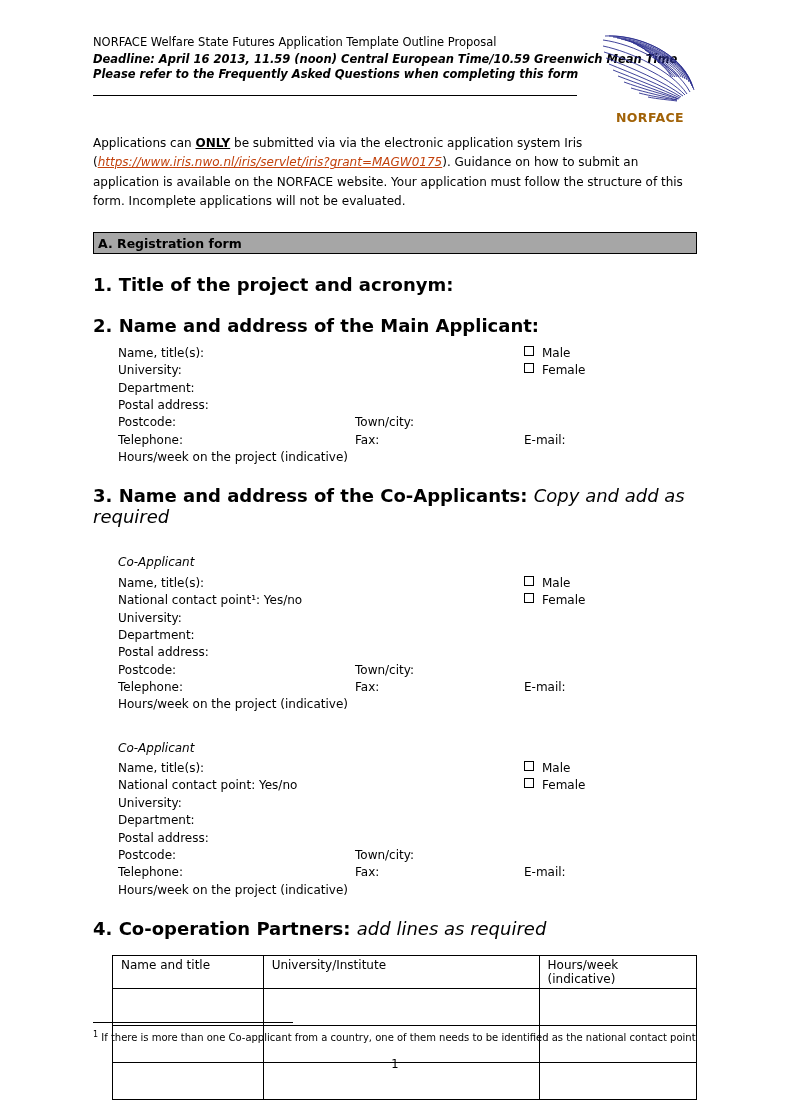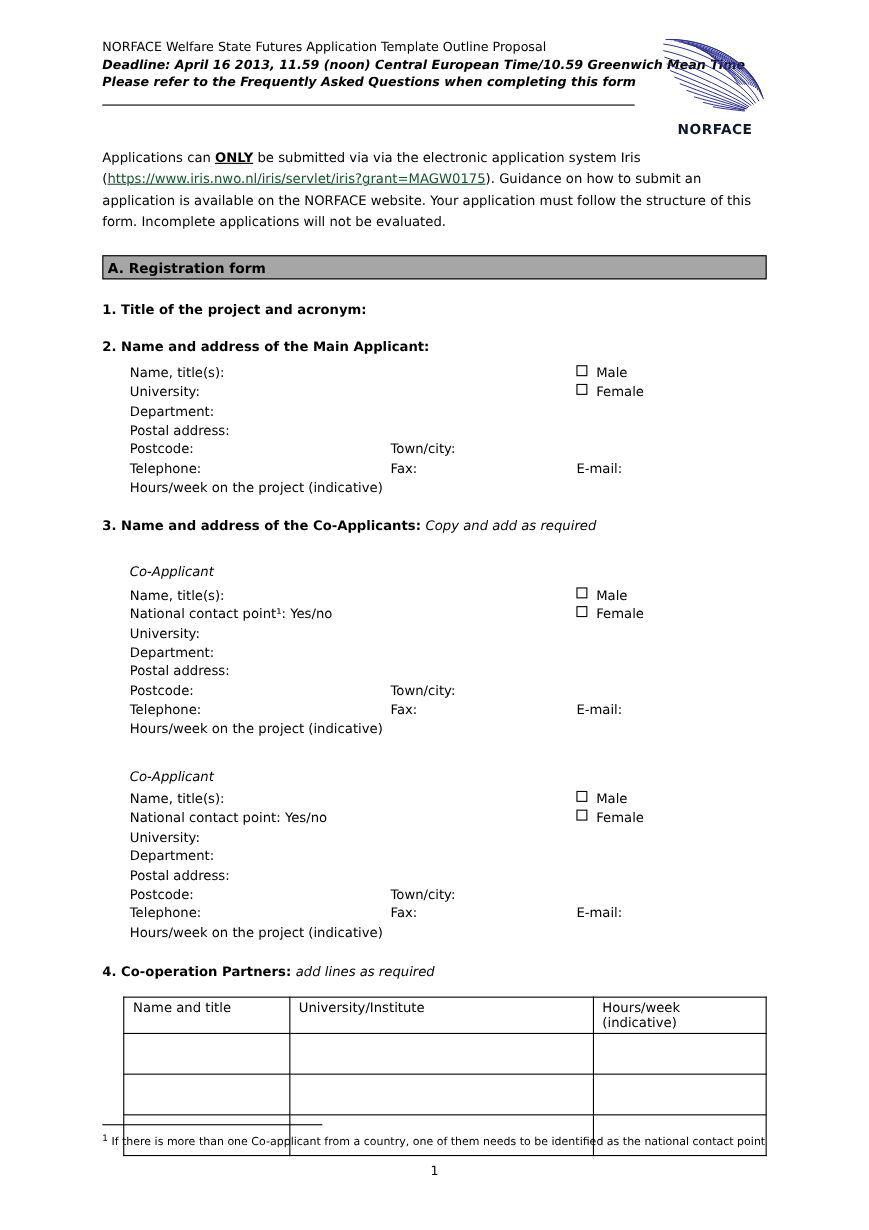--- a/index.html
+++ b/index.html
@@ -57,61 +57,62 @@
     right: -8px;
     top: -4px;
     width: 110px;
     text-align: center;
   }
   .logo-word {
     font-size: 12.5px;
     font-weight: bold;
     letter-spacing: 0.4px;
     margin-top: 2px;
-    color: #0f172a;
+    color: #a16207;
   }
   .hr-rule {
     border: none;
     border-top: 1px solid #000;
     margin: 14px 0 0 0;
     width: 484px;
   }
 
   
   .intro {
     margin-top: 14px;
     font-size: 12px;
     line-height: 1.62;
   }
   .intro .bold-only {
     font-weight: bold;
     text-decoration: underline;
   }
   .intro a {
-    color: #14532d;
+    color: #c2410c;
     text-decoration: underline;
+    font-style: italic;
   }
 
   
   .section-bar {
     margin-top: 20px;
     background: #a6a6a6;
     border: 1px solid #000;
     height: 22px;
     line-height: 22px;
     padding-left: 4px;
     font-size: 12.5px;
     font-weight: bold;
     box-sizing: border-box;
   }
 
   
   .q {
     margin-top: 20px;
-    font-size: 12px;
+    font-size: 18px;
     font-weight: bold;
   }
   .q .q-note {
     font-weight: normal;
     font-style: italic;
   }
 
   .sub-block {
     margin-left: 25px;
     margin-top: 8px;

